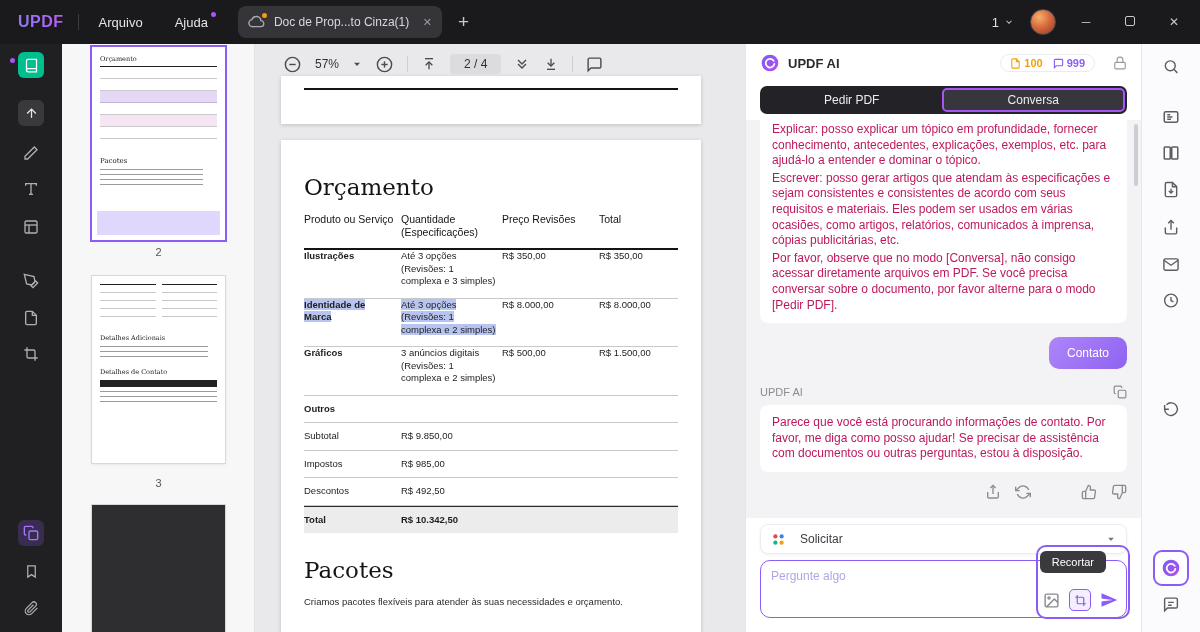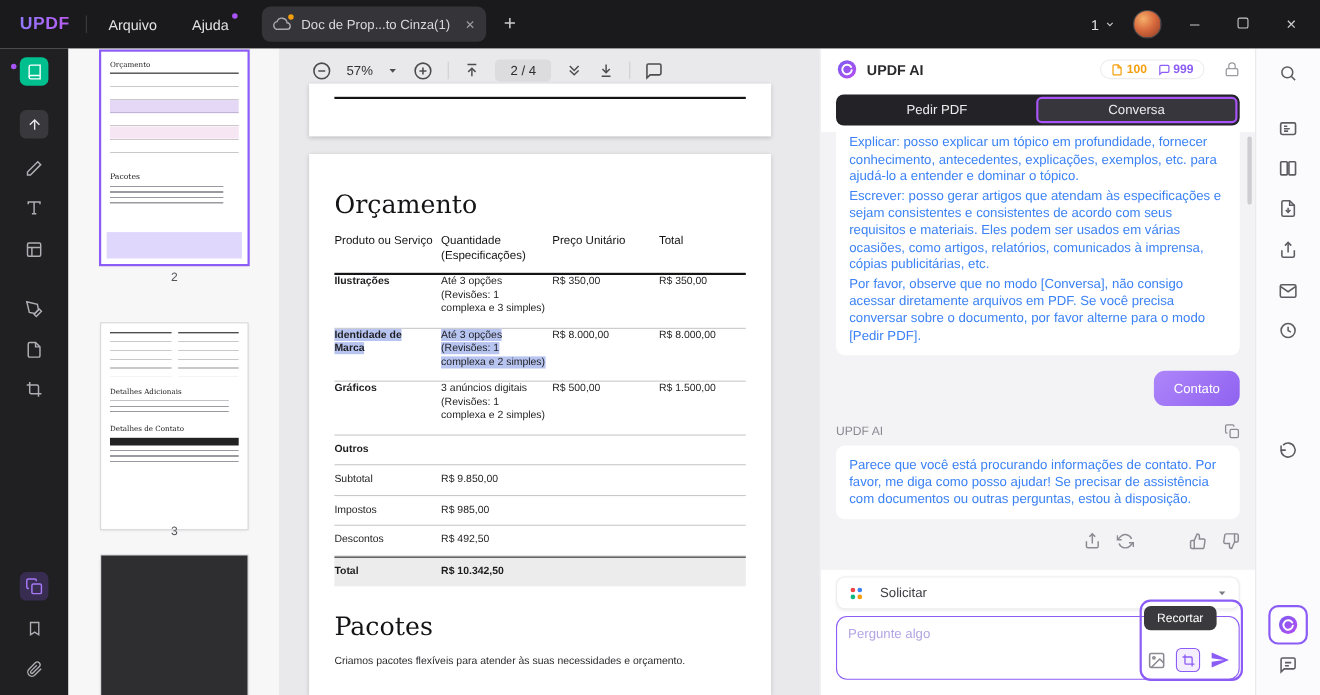--- a/index.html
+++ b/index.html
@@ -84,21 +84,21 @@
   .credits { margin-left:auto; display:flex; align-items:center; border:1px solid #ececf0; border-radius:14px; padding:2px 9px; gap:10px; font-size:11px; font-weight:700; cursor:pointer; }
   .credit { display:flex; align-items:center; gap:3px; }
   .credit.orange { color:#f59e0b; }
   .credit.purple { color:#8b5cf6; }
   .lockbtn { color:#9a9aa0; margin-left:10px; cursor:pointer; display:flex; }
   .ai-tabs { margin:4px 14px 0; height:28px; background:#232327; border-radius:7px; display:flex; padding:2px; }
   .ai-tab { flex:1; display:flex; align-items:center; justify-content:center; color:#ececee; font-size:12px; border-radius:5px; cursor:pointer; }
   .ai-tab.active { border:2px solid #a855f7; background:#36363c; }
 
   .chat { position:absolute; top:76px; left:0; right:0; height:398px; background:#f3f3f6; overflow:hidden; padding:0 14px; }
-  .bubble { background:#fff; border-radius:8px; padding:10px 12px; font-size:12px; line-height:15.6px; color:#3b82f6; }
+  .bubble { background:#fff; border-radius:8px; padding:10px 12px; font-size:12px; line-height:15.6px; color:#be185d; }
   .bubble p + p { margin-top:2px; }
   .bubble.intro { margin-top:-8px; }
   .user-bubble { margin:14px 0 0 auto; width:max-content; max-width:80%; background:linear-gradient(135deg,#ae86fa,#8f62f0); color:#fff; font-size:12px; padding:9px 18px; border-radius:10px; }
   .label-row { margin-top:16px; display:flex; align-items:center; font-size:11px; color:#8a8a92; }
   .label-row .cp { margin-left:auto; cursor:pointer; display:flex; }
   .bubble.reply { margin-top:6px; }
   .actions { margin-top:12px; display:flex; justify-content:flex-end; align-items:center; gap:14px; color:#8a8a92; }
   .actions .gap { width:22px; }
   .actions .ic { cursor:pointer; display:flex; }
   .chat-scroll { position:absolute; right:3px; top:4px; width:4px; height:62px; background:#cdcdd2; border-radius:2px; cursor:pointer; }
@@ -238,21 +238,21 @@
           <div class="mini-stripe" style="top:24px;height:12px"></div>
           <div class="mini-stripe" style="top:48px;height:11px;background:rgba(230,180,220,.35)"></div>
         </div>
         <div class="mini-title" style="font-size:7px;margin-top:7px">Pacotes</div>
         <div class="mini-lines" style="height:16px;width:88%"></div>
         <div class="mini-sel"></div>
       </div>
     </div>
     <div class="tlabel" style="top:202px">2</div>
 
-    <div class="thumb" style="top:250px;height:187px">
+    <div class="thumb" style="top:232px;height:187px">
       <div class="mini">
         <div class="mini-two">
             <div></div>
             <div></div>
           </div>
         <div class="mini-title" style="margin-top:10px">Detalhes Adicionais</div>
         <div class="mini-lines" style="height:14px;width:92%"></div>
         <div class="mini-title" style="margin-top:8px">Detalhes de Contato</div>
         <div class="mini-dark"></div>
         <div class="mini-lines" style="height:12px;width:100%"></div>
@@ -317,21 +317,21 @@
     <div class="page-frag">
       <div class="blackline"></div>
     </div>
 
     <div class="page2">
       <h1 class="budget-title">Orçamento</h1>
       <div class="btable">
         <div class="trow thead">
           <div class="c1">Produto ou Serviço</div>
           <div class="c2">Quantidade (Especificações)</div>
-          <div class="c3">Preço Unitário</div>
+          <div class="c3">Preço Revisões</div>
           <div class="c4">Total</div>
         </div>
         <div class="trow drow">
           <div class="c1"><span>Ilustrações</span></div>
           <div class="c2"><span>Até 3 opções (Revisões: 1 complexa e 3 simples)</span></div>
           <div class="c3"><span>R$ 350,00</span></div>
           <div class="c4"><span>R$ 350,00</span></div>
         </div>
         <div class="trow drow">
           <div class="c1"><span class="hl">Identidade de Marca</span></div>

